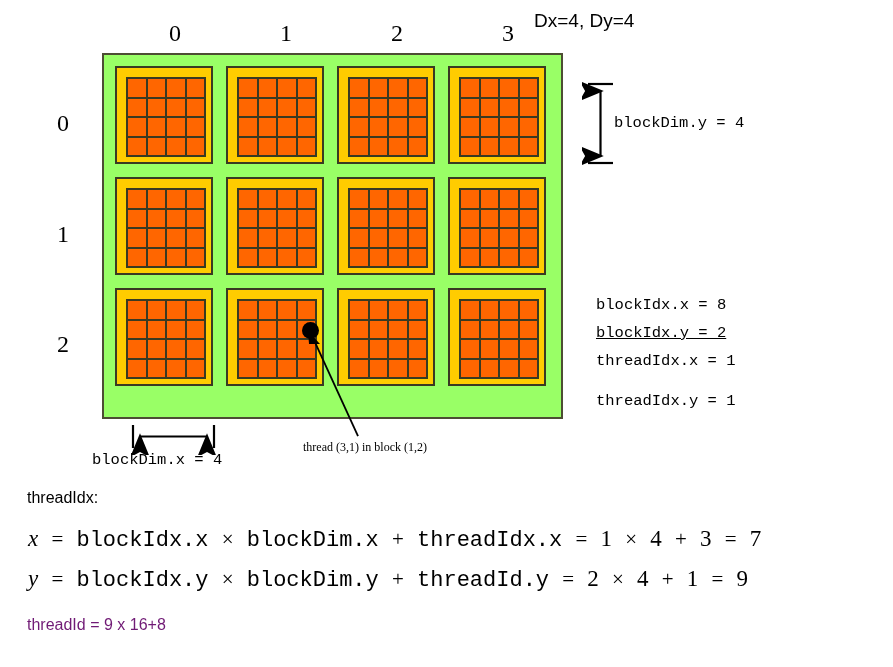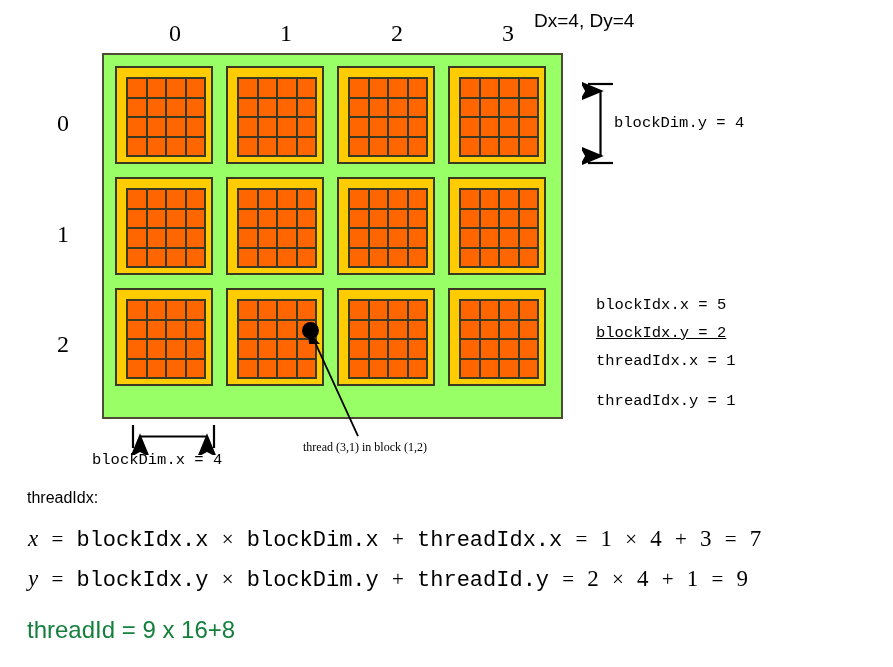--- a/index.html
+++ b/index.html
@@ -143,22 +143,22 @@
     font-family: "Liberation Serif", serif;
     font-size: 21px;
   }
   .formula .num {
     font-family: "Liberation Serif", serif;
     font-size: 23px;
   }
   #threadid-line {
     left: 27px; top: 616px;
     font-family: "Liberation Sans", sans-serif;
-    font-size: 24px;
-    color: #15803d;
+    font-size: 16px;
+    color: #701a75;
   }
 </style>
 </head>
 <body>
 
 <div class="abs" id="dims-label">Dx=4, Dy=4</div>
 
 <div class="abs col-label" style="left:160px;">0</div>
 <div class="abs col-label" style="left:271px;">1</div>
 <div class="abs col-label" style="left:382px;">2</div>
@@ -436,21 +436,21 @@
     <line x1="140" y1="436.5" x2="207" y2="436.5" stroke="#000" stroke-width="2.2" marker-start="url(#arrowUp)" marker-end="url(#arrowDown)"></line>
   </g>
 
   <g>
     <line x1="358" y1="436" x2="314" y2="340" stroke="#000" stroke-width="1.8"></line>
     <path d="M308,331 L320,344 L309,344 Z" fill="#000"></path>
   </g>
 </svg>
 
 <div class="abs mono-note" id="blockdim-y-note">blockDim.y = 4</div>
-<div class="abs mono-note" id="blockidx-x-note">blockIdx.x = 5</div>
+<div class="abs mono-note" id="blockidx-x-note">blockIdx.x = 8</div>
 <div class="abs mono-note" id="blockidx-y-note">blockIdx.y = 2</div>
 <div class="abs mono-note" id="threadidx-x-note">threadIdx.x = 1</div>
 <div class="abs mono-note" id="threadidx-y-note">threadIdx.y = 1</div>
 <div class="abs mono-note" id="blockdim-x-note">blockDim.x = 4</div>
 
 <div class="abs" id="thread-caption">thread (3,1) in block (1,2)</div>
 
 <div class="abs" id="threadidx-heading">threadIdx:</div>
 
 <div class="abs formula" id="formula-x">

